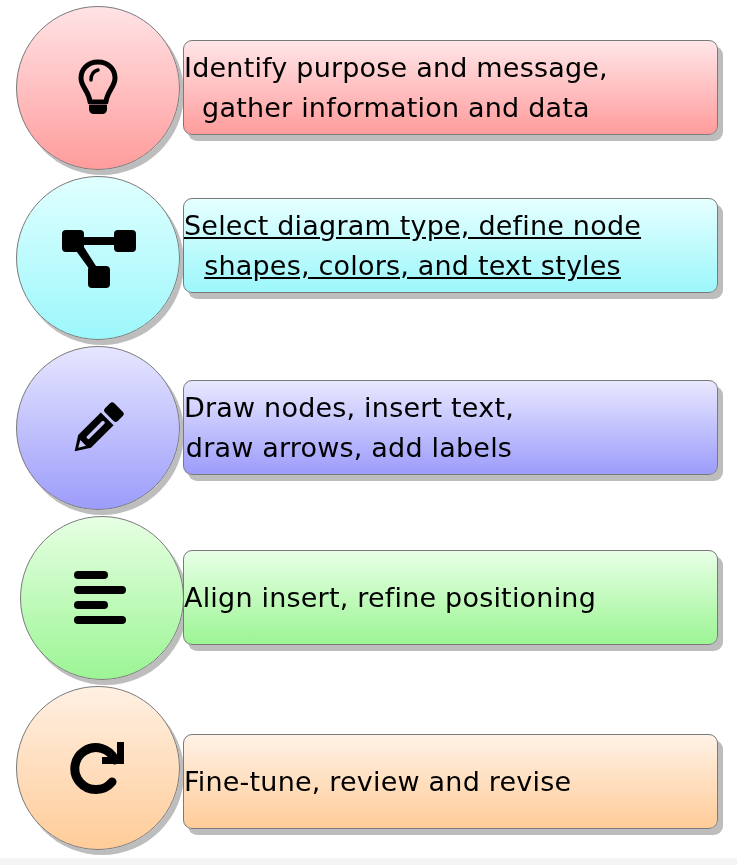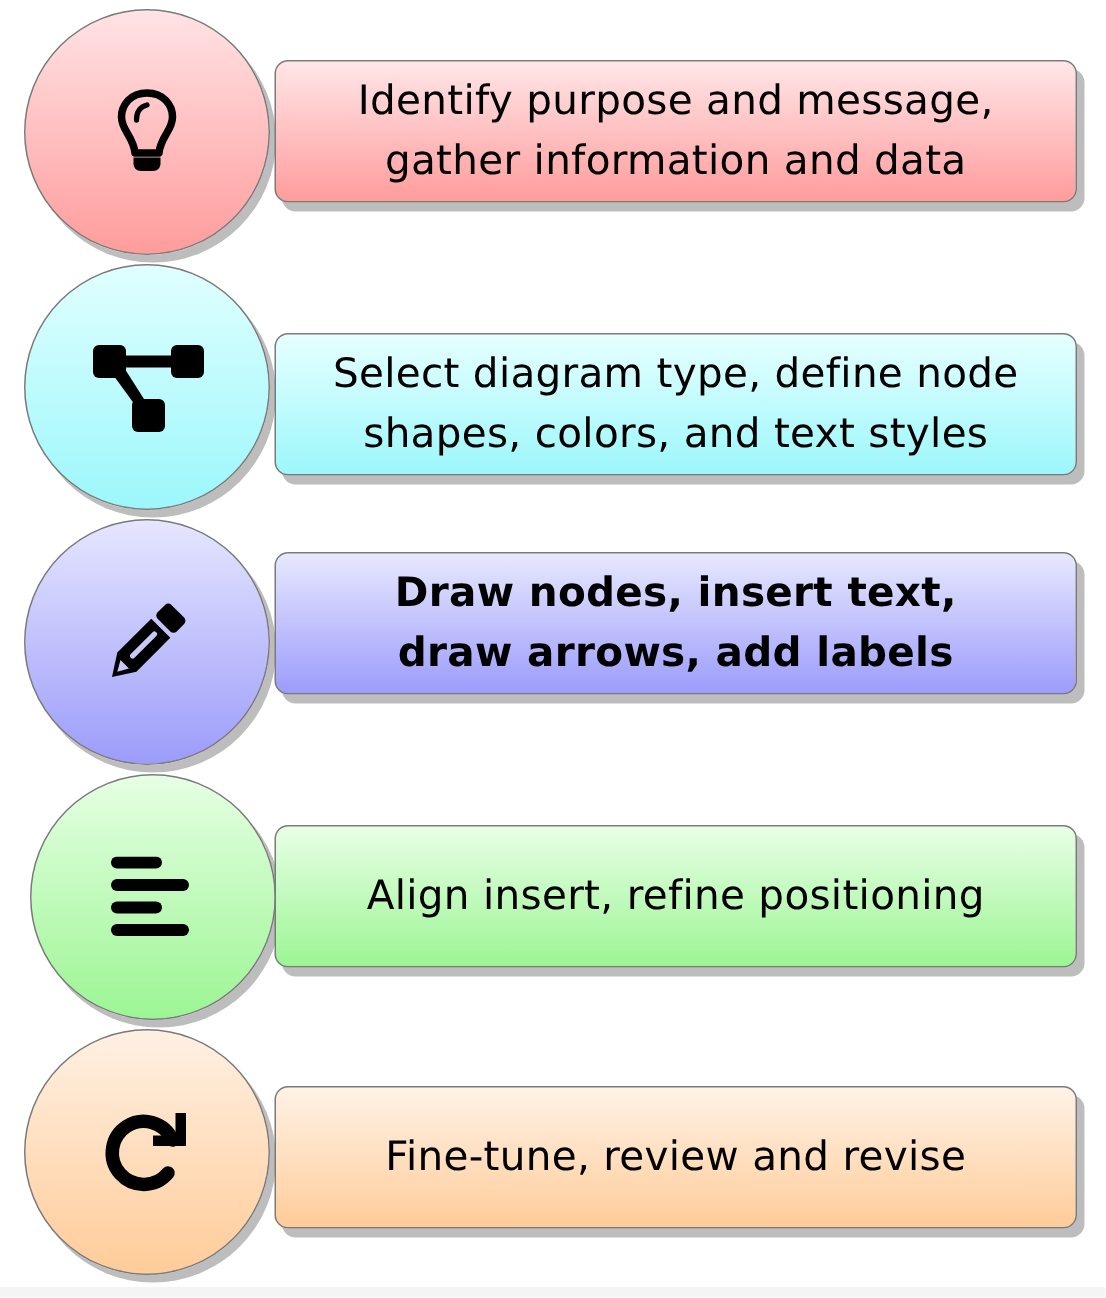--- a/index.html
+++ b/index.html
@@ -13,21 +13,21 @@
   .circle {
     position:absolute; left:16px; width:164px; height:164px; border-radius:50%;
     box-sizing:border-box; border:1.5px solid #7a7a7a;
     box-shadow:4px 5px 0 #bdbdbd;
     display:flex; align-items:center; justify-content:center;
   }
   .box {
     position:absolute; left:183px; width:535px; height:95px; border-radius:9px;
     box-sizing:border-box; border:1.5px solid #7a7a7a;
     box-shadow:5px 6px 0 #bdbdbd;
-    display:flex; align-items:center; justify-content:center; text-align:center;
+    display:flex; align-items:center; justify-content:flex-start; text-align:center;
     color:#000; font-size:27px; line-height:40px; letter-spacing:0.2px;
     white-space:pre-line;
   }
   .icon svg { display:block; }
 </style>
 </head>
 <body>
 
 <div class="step" style="top:0px;">
   <div class="circle" style="top:6px; background:linear-gradient(#ffe3e5,#ff9c9c);">
@@ -50,40 +50,40 @@
     <span class="icon">
       <svg width="76" height="60" viewBox="0 0 76 60">
         <rect x="2" y="2" width="22" height="22" rx="4" fill="#000"></rect>
         <rect x="54" y="2" width="22" height="22" rx="4" fill="#000"></rect>
         <rect x="28" y="38" width="22" height="22" rx="4" fill="#000"></rect>
         <rect x="20" y="9" width="38" height="8" fill="#000"></rect>
         <path d="M14 20 L30 42 L36 38 L22 16 Z" fill="#000"></path>
       </svg>
     </span>
   </div>
-  <div class="box" style="top:52px; background:linear-gradient(#e6ffff,#9cf7fb);">
+  <div class="box" style="top:28px; background:linear-gradient(#e6ffff,#9cf7fb);text-decoration:underline;">
     <span>Select diagram type, define node
 shapes, colors, and text styles</span>
   </div>
 </div>
 
 <div class="step" style="top:340px;">
   <div class="circle" style="top:6px; background:linear-gradient(#e6e6ff,#9c9cfb);">
     <span class="icon">
       <svg width="62" height="62" viewBox="0 0 62 62">
         <g transform="rotate(-45 31 31)">
           <rect x="47" y="22" width="13" height="18" rx="3" fill="#000" transform="translate(0,0)"></rect>
           <path d="M12 22 L44 22 L44 40 L12 40 L-2 31 Z" fill="#000"></path>
           <rect x="16" y="29" width="24" height="3.5" rx="1.5" fill="#c8c8f8"></rect>
           <path d="M3 31 L10 27 L10 35 Z" fill="#c8c8f8"></path>
         </g>
       </svg>
     </span>
   </div>
-  <div class="box" style="top:28px; background:linear-gradient(#e8e8ff,#9c9cfb);font-weight:bold;">
+  <div class="box" style="top:40px; background:linear-gradient(#e8e8ff,#9c9cfb);">
     <span>Draw nodes, insert text,
 draw arrows, add labels</span>
   </div>
 </div>
 
 <div class="step" style="top:510px;">
   <div class="circle" style="top:6px; left:20px; background:linear-gradient(#e6ffe3,#9cf594);">
     <span class="icon">
       <svg width="56" height="54" viewBox="0 0 56 54">
         <rect x="0" y="0" width="34" height="8" rx="4" fill="#000"></rect>
@@ -100,18 +100,18 @@
 
 <div class="step" style="top:680px;">
   <div class="circle" style="top:6px; background:linear-gradient(#fff0e3,#ffcc99);">
     <span class="icon">
       <svg width="60" height="60" viewBox="0 0 60 60">
         <path d="M44 44 A21 21 0 1 1 47 22" fill="none" stroke="#000" stroke-width="9" stroke-linecap="round"></path>
         <path d="M56 4 L56 26 L34 26 L34 19 L49 19 L49 4 Z" fill="#000"></path>
       </svg>
     </span>
   </div>
-  <div class="box" style="top:44px; background:linear-gradient(#fff2e6,#ffcc99);">
+  <div class="box" style="top:54px; background:linear-gradient(#fff2e6,#ffcc99);">
     <span>Fine-tune, review and revise</span>
   </div>
 </div>
 
 <div class="bottom-band"></div>
 
 </body></html>

